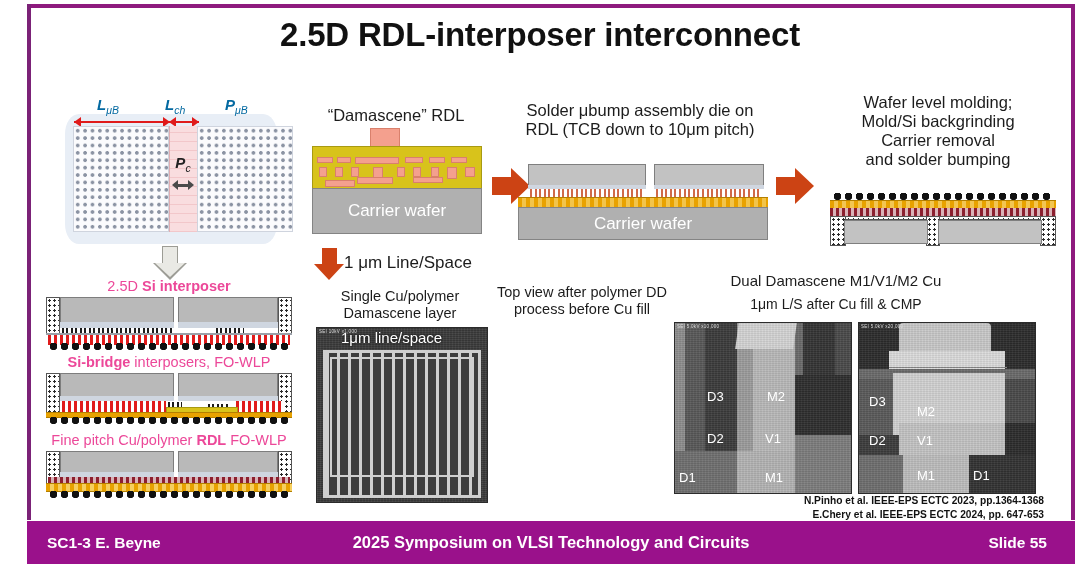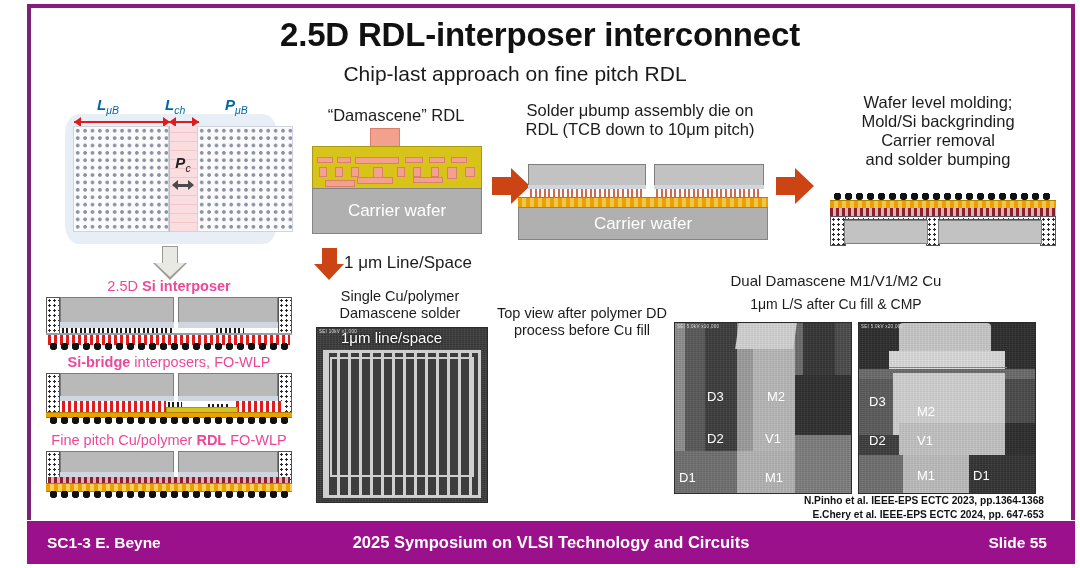--- a/index.html
+++ b/index.html
@@ -126,21 +126,20 @@
 </head>
 <body>
 
 <div class="slide">
 
   <div class="border-top"></div>
   <div class="border-left"></div>
   <div class="border-right"></div>
 
   <div class="title">2.5D RDL-interposer interconnect</div>
-  <div class="subtitle">Chip-last approach on fine pitch RDL</div>
 
   <div class="chip-wrap">
     <div class="chip-blob"></div>
 
     <div class="dim-lbl" style="left:52px;top:0px;">
       <span>L</span><sub>μB</sub>
     </div>
     <div class="dim-lbl" style="left:120px;top:0px;">
       <span>L</span><sub>ch</sub>
     </div>
@@ -296,31 +295,31 @@
     <div class="dieblk" style="left:108px;top:28px;width:104px;height:24px;"></div>
   </div>
 
   <div class="oarrow-dn" style="left:314px;top:248px;width:30px;height:34px;">
     <div class="st"></div>
       <div class="hd"></div>
   </div>
   <div class="lbl ital" style="left:344px;top:253px;width:200px;text-align:left;font-size:17px;">1  μm Line/Space</div>
 
   <div class="cap2" style="left:312px;top:288px;width:176px;white-space:pre-line;">Single Cu/polymer
-Damascene solder</div>
+Damascene layer</div>
   <div class="sem" style="left:316px;top:327px;width:172px;height:176px;">
     <div class="noise"></div>
     <div class="stag">SEI 10kV  x1,000</div>
     <div class="tag" style="left:24px;top:1px;font-size:15px;">1μm line/space</div>
     <div class="serp">
         <div class="serp-in"></div>
       </div>
   </div>
 
-  <div class="cap2" style="left:490px;top:305px;width:184px;white-space:pre-line;">Top view after polymer DD
+  <div class="cap2" style="left:490px;top:284px;width:184px;white-space:pre-line;">Top view after polymer DD
 process before Cu fill</div>
 
   <div class="cap2" style="left:676px;top:272px;width:320px;font-size:15px;">Dual Damascene M1/V1/M2 Cu</div>
   <div class="cap2" style="left:676px;top:296px;width:320px;font-size:14px;">1μm L/S after Cu fill &amp; CMP</div>
 
   <div class="sem" style="left:674px;top:322px;width:178px;height:172px;background:#6e6e6e;">
     <div style="position:absolute;inset:0;background:linear-gradient(90deg,#8e8e8e 0 10px,#585858 10px 30px,#3b3b3b 30px 62px,#9c9c9c 62px 78px,#b9b9b9 78px 120px,#6a6a6a 120px 128px,#343434 128px 160px,#4a4a4a 160px 178px);"></div>
     <div style="position:absolute;left:62px;top:0;width:58px;height:26px;background:#d4d4d4;transform:skewX(-8deg);"></div>
     <div style="position:absolute;left:120px;top:52px;width:58px;height:60px;background:#2e2e2e;"></div>
     <div style="position:absolute;left:0;top:128px;width:62px;height:44px;background:#6f6f6f;"></div>

